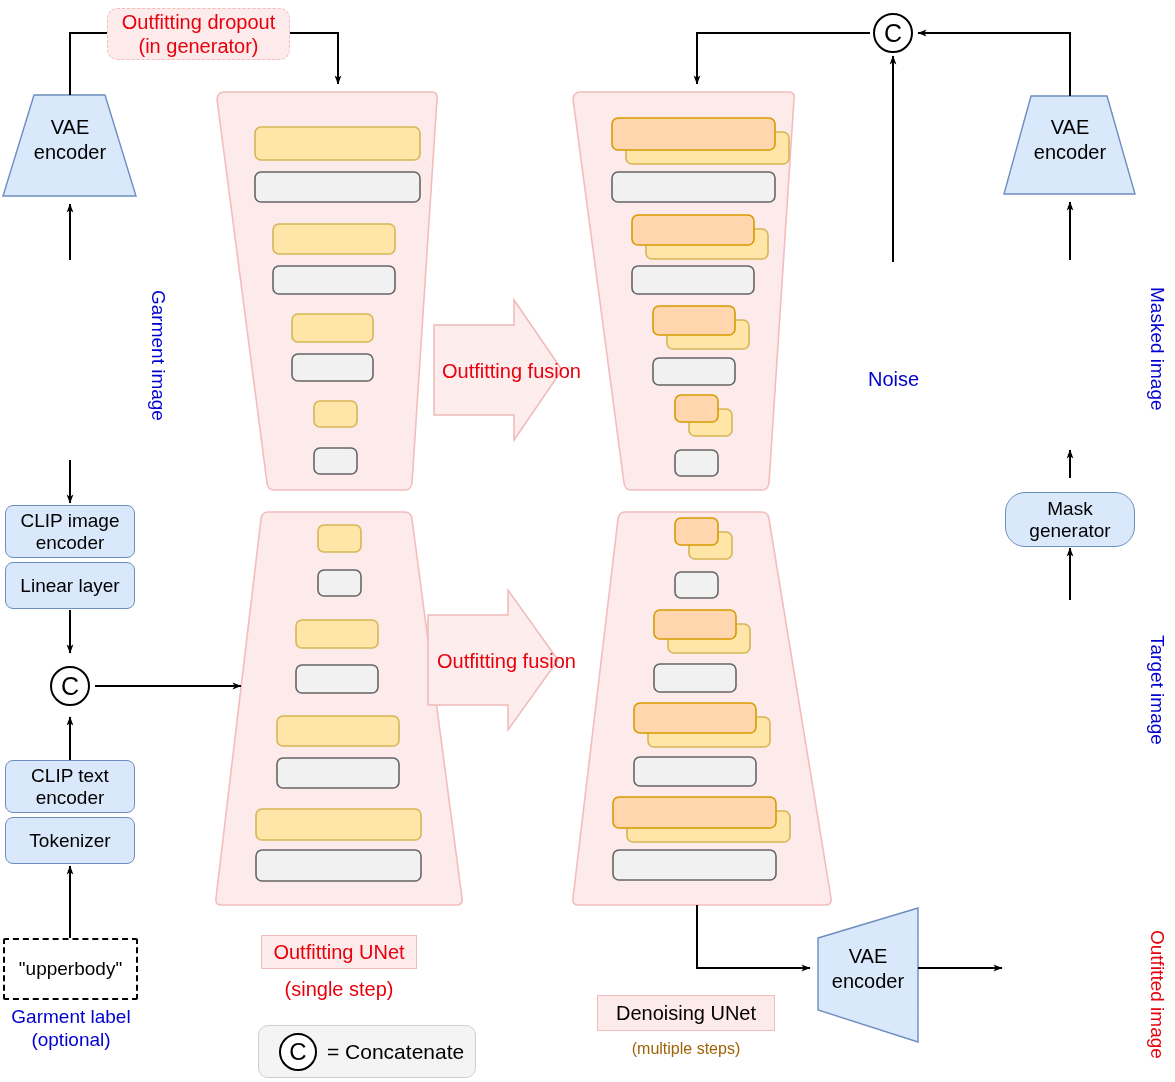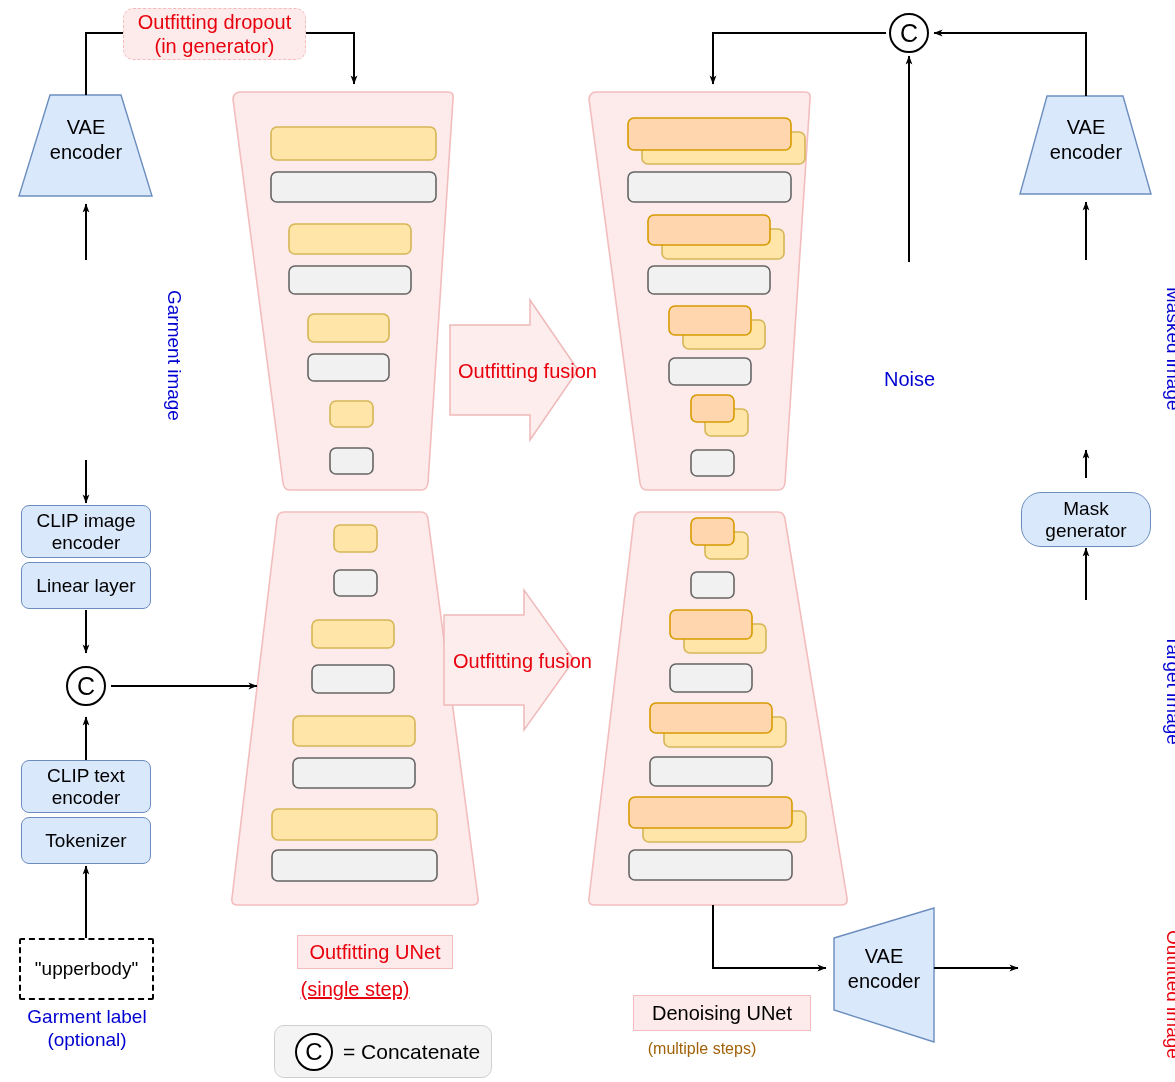--- a/index.html
+++ b/index.html
@@ -1,48 +1,48 @@
 <!DOCTYPE html>
 <html><head>
 <meta charset="utf-8">
 <style>
   html,body{margin:0;padding:0;background:#ffffff;}
   body{width:1175px;height:1082px;position:relative;overflow:hidden;
        font-family:"Liberation Sans","DejaVu Sans",sans-serif;}
-  #stage{position:absolute;left:16px;top:0;width:1071px;height:1082px;}
+  #stage{position:absolute;left:0;top:0;width:1071px;height:1082px;}
   svg.layer{position:absolute;left:0;top:0;width:1175px;height:1082px;overflow:visible;}
   .abs{position:absolute;}
   
   .procbox{
     background:#dae8fc;border:1px solid #6c8ebf;border-radius:8px;
     display:flex;align-items:center;justify-content:center;text-align:center;
     font-size:19px;color:#000;line-height:1.15;box-sizing:border-box;
   }
   .dashbox{
     background:#ffffff;border:2px dashed #000;border-radius:2px;
     display:flex;align-items:center;justify-content:center;text-align:center;
     font-size:19px;color:#000;box-sizing:border-box;
   }
   .redbox{
     background:#fdeaea;border:1px solid #f3bdbd;
     display:flex;align-items:center;justify-content:center;text-align:left;
-    font-size:20px;color:#e8000d;box-sizing:border-box;margin-left:20px;
+    font-size:20px;color:#e8000d;box-sizing:border-box;
   }
   .redbox.blacktext{color:#000;}
   .dropoutbox{
     background:#fdeaea;border:1px dashed #f3bdbd;border-radius:10px;
     display:flex;align-items:center;justify-content:center;text-align:center;
     font-size:20px;color:#e8000d;line-height:1.2;box-sizing:border-box;
   }
   .legendbox{
     background:#f4f4f4;border:1px solid #cfcfcf;border-radius:10px;
     display:flex;align-items:center;justify-content:flex-start;
     font-size:21px;color:#000;box-sizing:border-box;padding-left:20px;gap:10px;
   }
-  .caption{font-size:20px;color:#e8000d;text-align:center;text-decoration:underline;}
+  .caption{font-size:20px;color:#e8000d;text-align:center;}
   .sidelabel{
     font-size:19px;color:#0000d0;white-space:nowrap;
     transform-origin:0 0;
   }
   .sidelabel.red{color:#e8000d;}
   .bluelabel{font-size:19px;color:#0000d0;text-align:center;line-height:1.2;}
   .noiselabel{font-size:20px;color:#0000d0;text-align:right;}
   .cglyph{
     width:40px;height:40px;border-radius:50%;border:2px solid #000;background:#fff;
     display:flex;align-items:center;justify-content:center;

